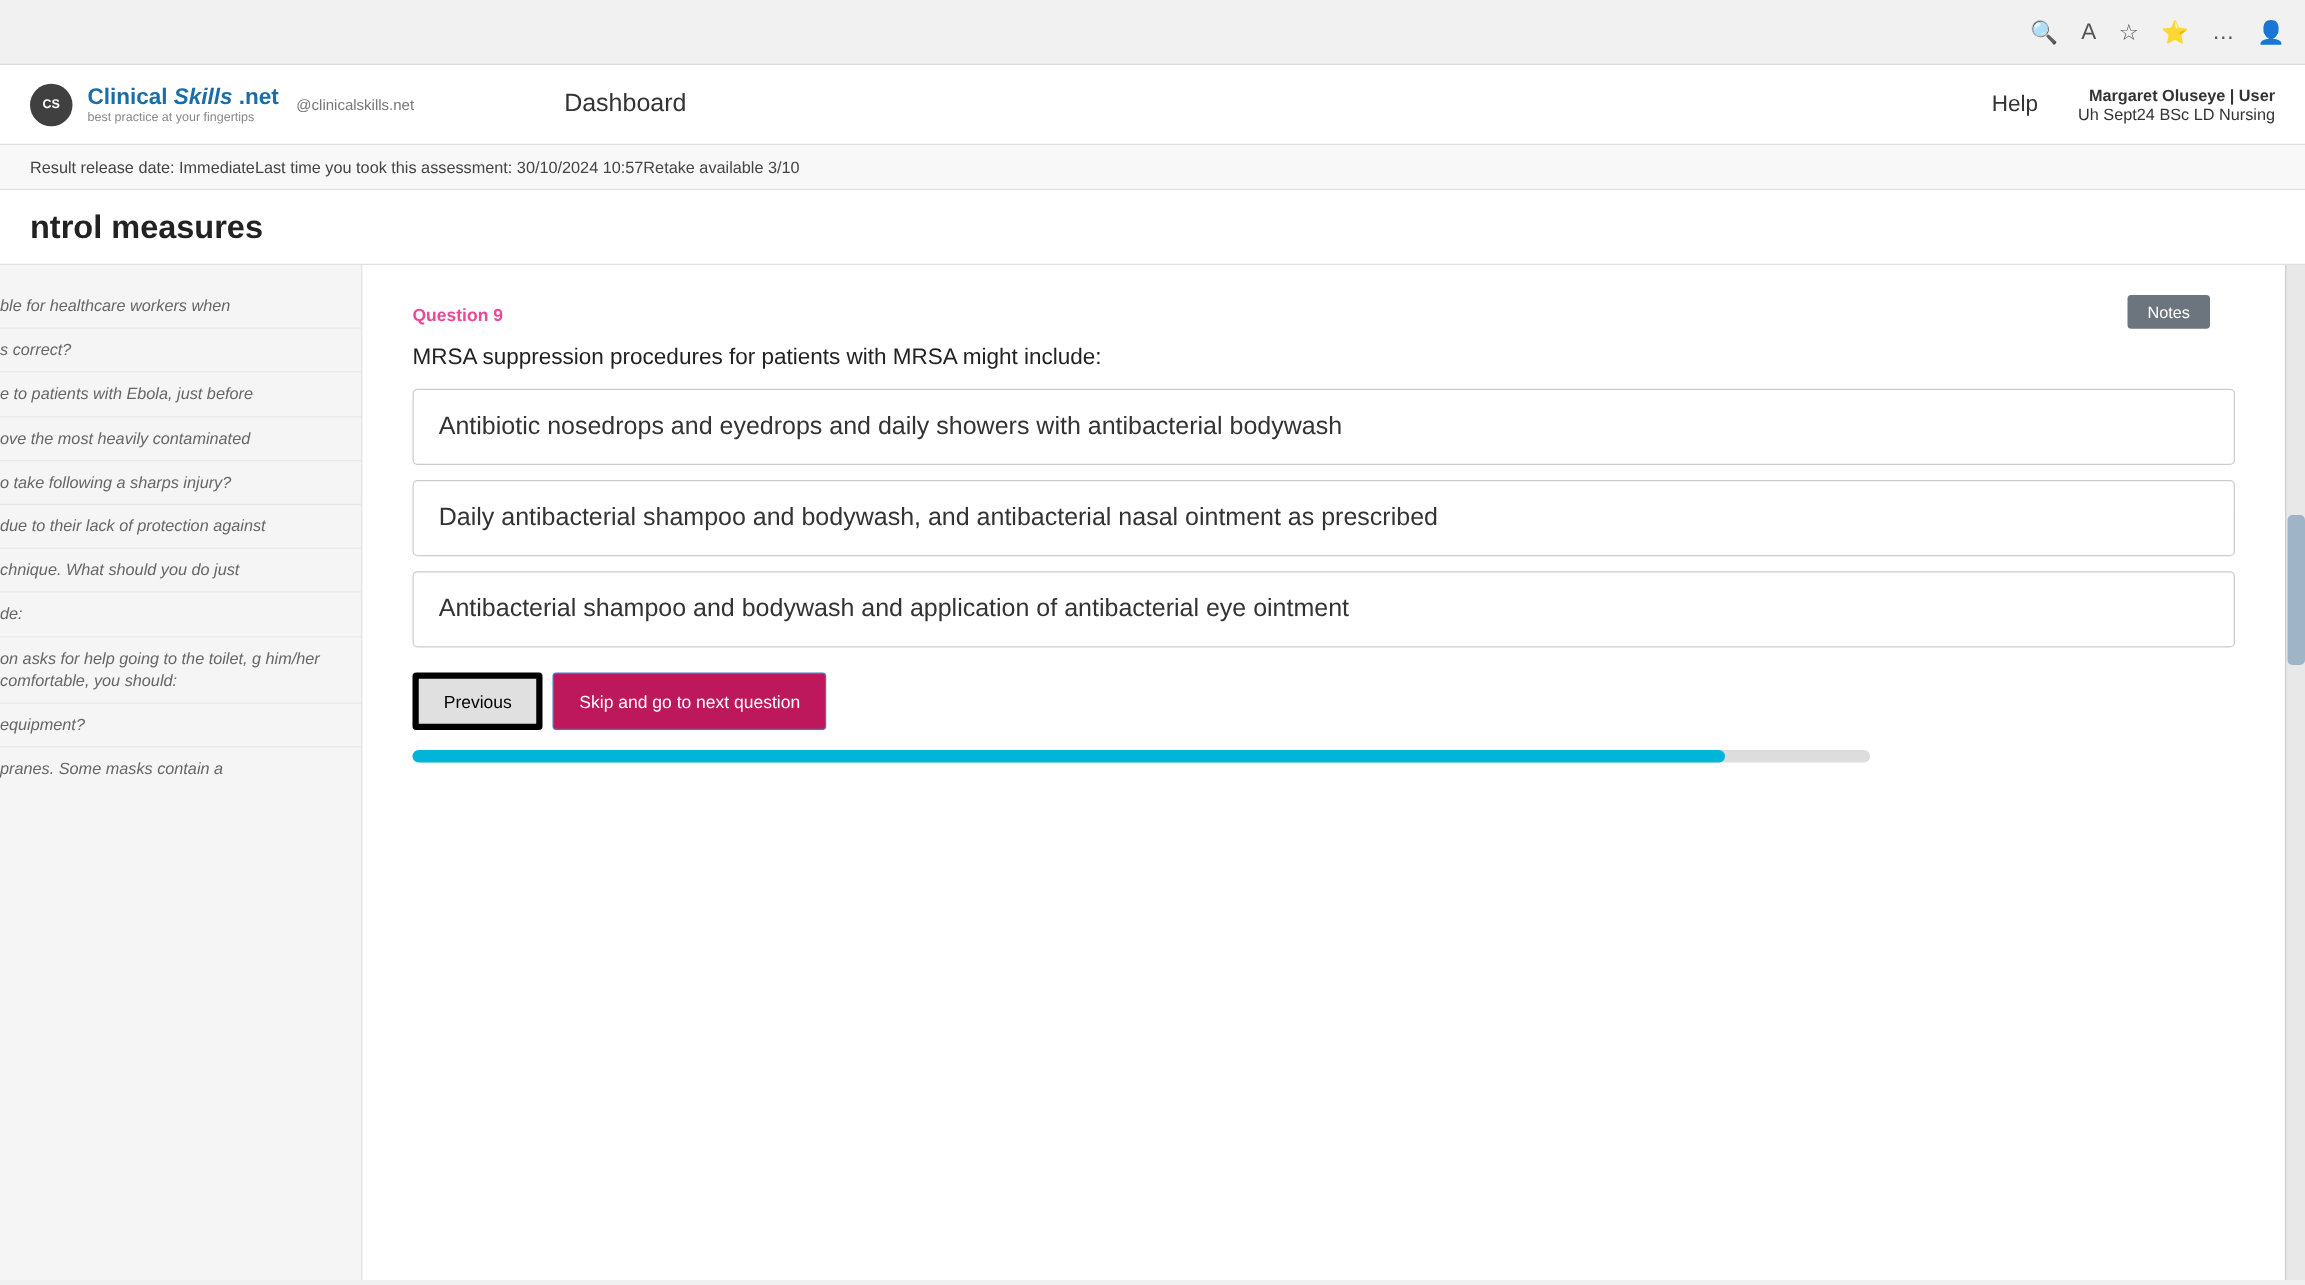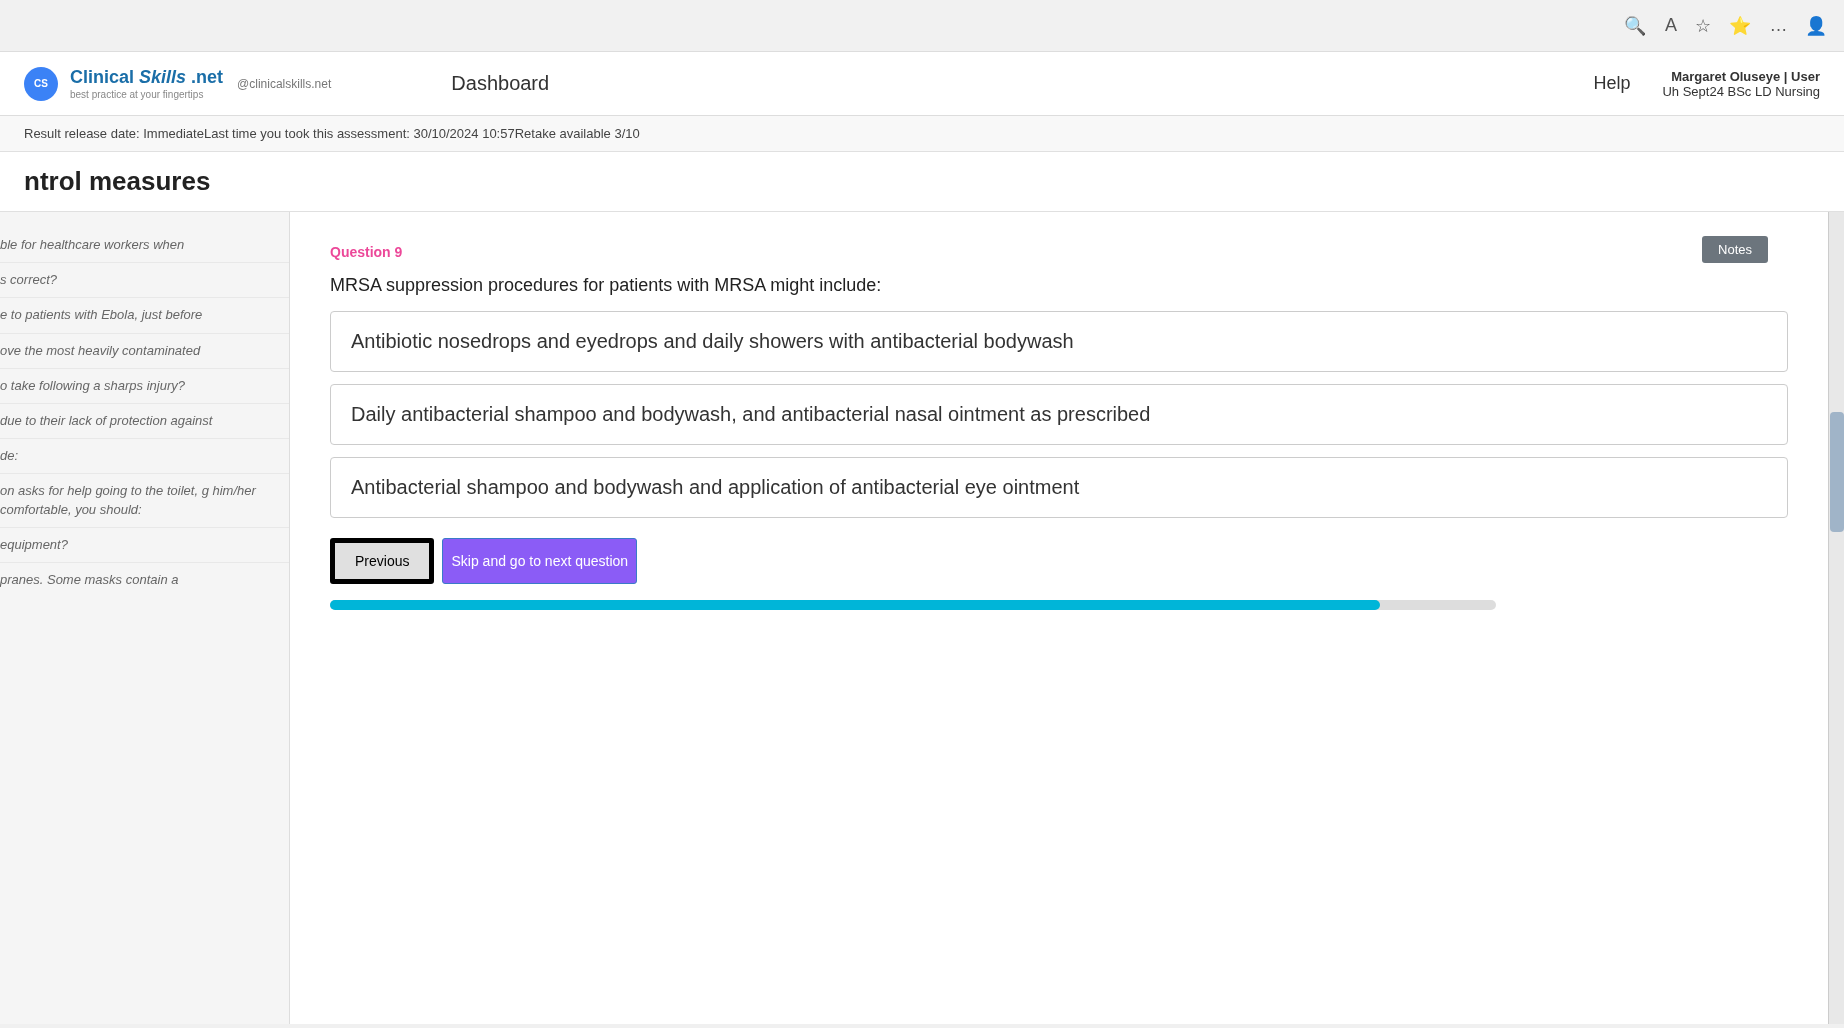--- a/index.html
+++ b/index.html
@@ -181,23 +181,23 @@
     .btn-previous {
       background: #e0e0e0;
       border: 5px solid #000000;
       padding: 10px 20px;
       font-size: 14px;
       cursor: pointer;
       border-radius: 3px;
       color: #000000;
     }
     .btn-skip {
-      background: #8b5cf6;
+      background: #be185d;
       border: 1px solid #3a7bc8;
-      padding: 10px 8px;
+      padding: 10px 20px;
       font-size: 14px;
       cursor: pointer;
       border-radius: 3px;
       color: #fff;
     }
 
     
     .progress-container {
       margin-top: 16px;
       height: 10px;
@@ -228,21 +228,21 @@
       top: 200px;
       left: 1px;
     }
 
     
     .logo-mark {
       display: inline-block;
       width: 34px;
       height: 34px;
       border-radius: 50%;
-      background: #3b82f6;
+      background: #404040;
       color: white;
       font-size: 10px;
       text-align: center;
       line-height: 34px;
       font-weight: bold;
       margin-right: 4px;
     }
 
     .logo-container {
       display: flex;
@@ -308,20 +308,21 @@
 
 <div class="main-layout">
 
   <div class="sidebar">
     <div class="sidebar-item">ble for healthcare workers when</div>
     <div class="sidebar-item">s correct?</div>
     <div class="sidebar-item">e to patients with Ebola, just before</div>
     <div class="sidebar-item">ove the most heavily contaminated</div>
     <div class="sidebar-item">o take following a sharps injury?</div>
     <div class="sidebar-item">due to their lack of protection against</div>
+    <div class="sidebar-item">chnique. What should you do just</div>
     <div class="sidebar-item">de:</div>
     <div class="sidebar-item">on asks for help going to the toilet, g him/her comfortable, you should:</div>
     <div class="sidebar-item">equipment?</div>
     <div class="sidebar-item">pranes. Some masks contain a</div>
   </div>
 
   <div class="question-area">
     <button class="notes-button">Notes</button>
 
     <div class="question-number">Question 9</div>

